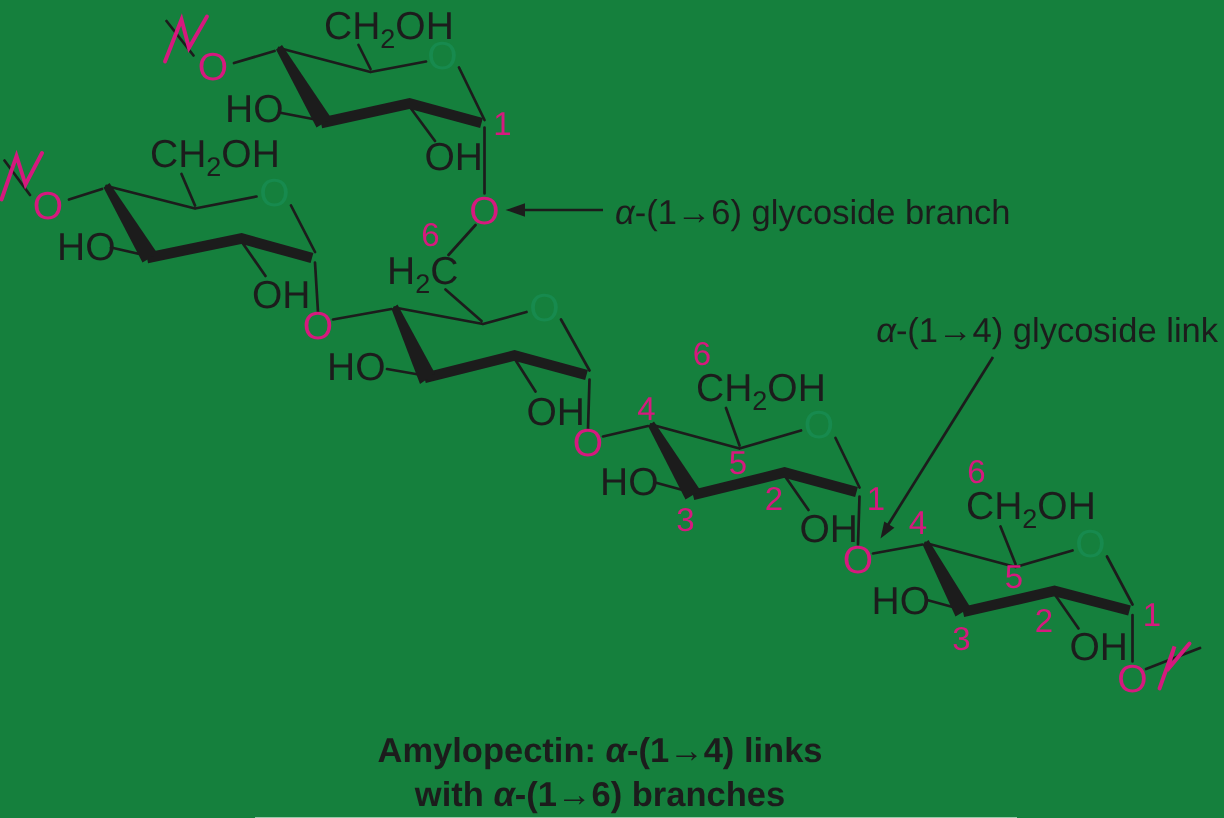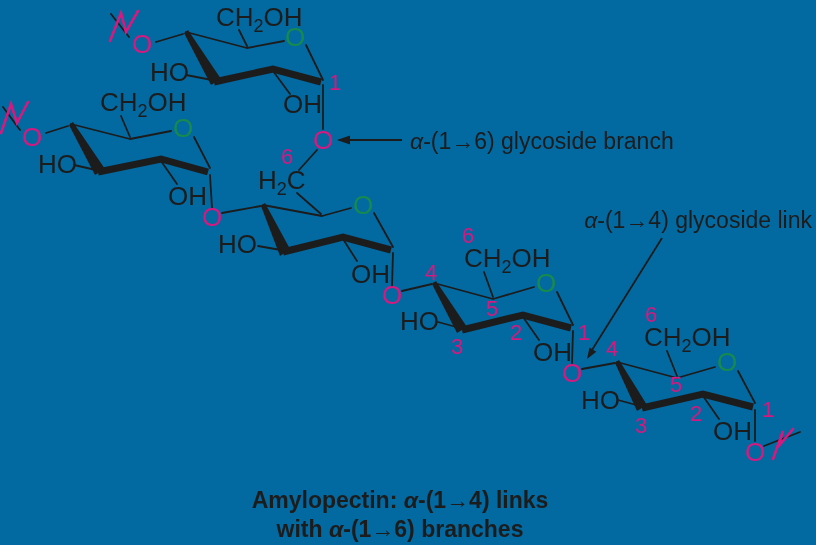--- a/index.html
+++ b/index.html
@@ -1,16 +1,16 @@
 <!DOCTYPE html>
 <html><head>
 <meta charset="utf-8">
 <style>
   html,body{margin:0;padding:0;background:#ffffff;}
-  .stage{position:relative;width:816px;height:545px;background:#0369a1;overflow:hidden;}
+  .stage{position:relative;width:816px;height:545px;background:#15803d;overflow:hidden;}
   svg{display:block;}
   .bond{stroke:#1c1c1c;stroke-width:1.8;fill:none;stroke-linecap:round;}
   .bond-bold{stroke:#1c1c1c;stroke-width:7;fill:none;stroke-linecap:butt;stroke-linejoin:miter;}
   .wedge{fill:#1c1c1c;stroke:none;}
   .squiggle{stroke:#d6197e;stroke-width:2.6;fill:none;stroke-linecap:round;stroke-linejoin:miter;}
   .atom{font-family:"Liberation Sans",sans-serif;font-size:26px;fill:#1c1c1c;}
   .sub{font-size:18px;}
   .o-ring{fill:#178a4e;text-anchor:middle;}
   .o-link{fill:#d6197e;text-anchor:middle;}
   .num{font-family:"Liberation Sans",sans-serif;font-size:22px;fill:#d6197e;text-anchor:middle;}

